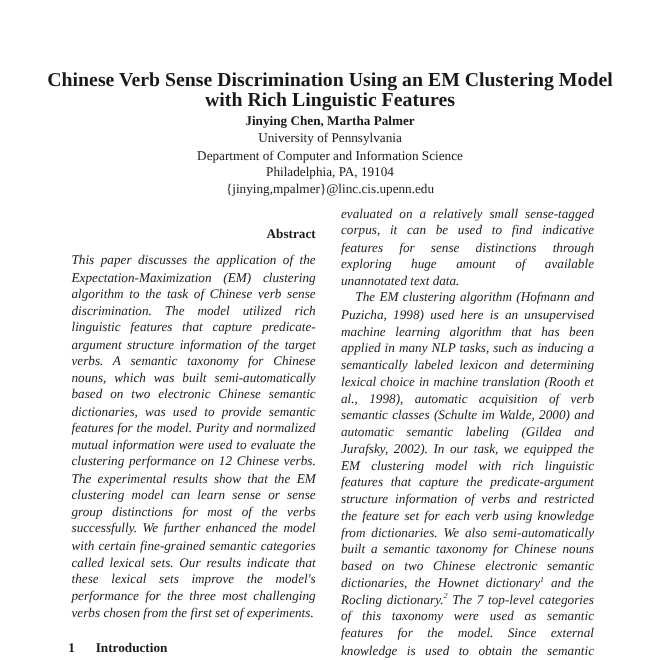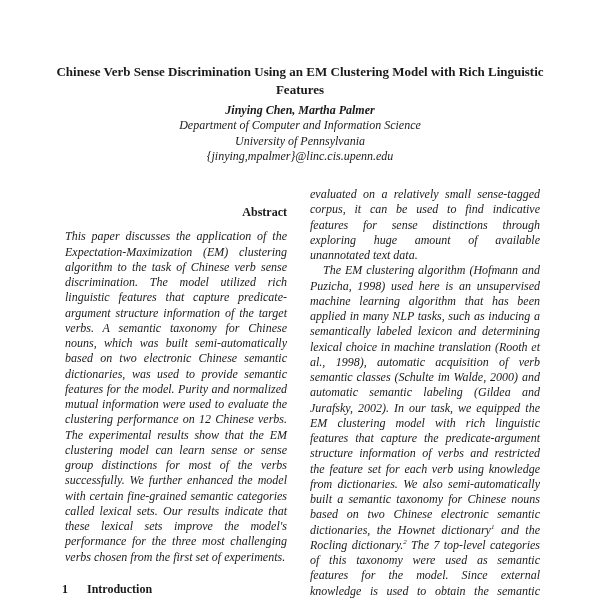--- a/index.html
+++ b/index.html
@@ -1,41 +1,42 @@
 <!DOCTYPE html>
 <html><head>
 <meta charset="utf-8">
 <style>
   html, body { margin:0; padding:0; background:#ffffff; }
   body { width:600px; height:600px; overflow:hidden; position:relative;
          font-family:"Liberation Serif", serif; color:#1a1a1a; }
   .title { position:absolute; left:40px; top:63px; width:520px; text-align:center;
-           font-weight:bold; font-size:13px; line-height:18px; }
+           font-weight:bold; font-size:18px; line-height:18px; }
   .authors { position:absolute; left:100px; top:103px; width:400px; text-align:center;
-             font-size:12px; line-height:15.3px;font-style:italic; }
+             font-size:12px; line-height:15.3px; }
   .authors .names { font-weight:bold; }
   .col { position:absolute; font-size:12px; line-height:15.25px; }
   .col p { margin:0; text-align:justify;font-style:italic; }
   .col p.ind { text-indent:13px; }
   #left { left:65px; top:205px; width:222px; }
   #right { left:310px; top:187px; width:230px; }
   .abs-h { text-align:right; font-weight:bold; font-size:12px; margin:0 0 9px 0; }
   .sec-h { font-weight:bold; margin:17px 0 4px -3px; }
   .sec-h .num { display:inline-block; width:25px; }
   sup { font-size:7px; line-height:0; }
 </style>
 </head>
 <body>
 
 <div class="title">Chinese Verb Sense Discrimination Using an EM Clustering Model with Rich Linguistic Features</div>
 
 <div class="authors">
   <div class="names">Jinying Chen, Martha Palmer</div>
+  <div>University of Pennsylvania</div>
   <div>Department of Computer and Information Science</div>
-  <div>University of Pennsylvania</div>
+  <div>Philadelphia, PA, 19104</div>
   <div>{jinying,mpalmer}@linc.cis.upenn.edu</div>
 </div>
 
 <div class="col" id="left">
   <div class="abs-h">Abstract</div>
   <p>This paper discusses the application of the Expectation-Maximization (EM) clustering algorithm to the task of Chinese verb sense discrimination. The model utilized rich linguistic features that capture predicate-argument structure information of the target verbs. A semantic taxonomy for Chinese nouns, which was built semi-automatically based on two electronic Chinese semantic dictionaries, was used to provide semantic features for the model. Purity and normalized mutual information were used to evaluate the clustering performance on 12 Chinese verbs. The experimental results show that the EM clustering model can learn sense or sense group distinctions for most of the verbs successfully. We further enhanced the model with certain fine-grained semantic categories called lexical sets. Our results indicate that these lexical sets improve the model's performance for the three most challenging verbs chosen from the first set of experiments.</p>
   <div class="sec-h">
     <span class="num">1</span><span>Introduction</span>
   </div>
 

